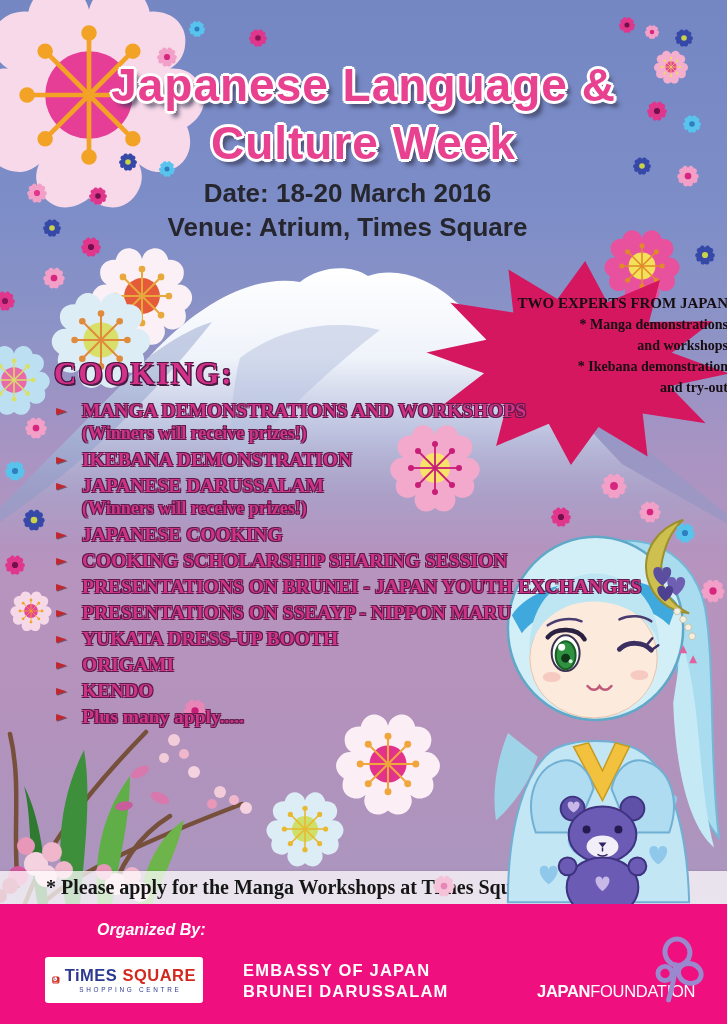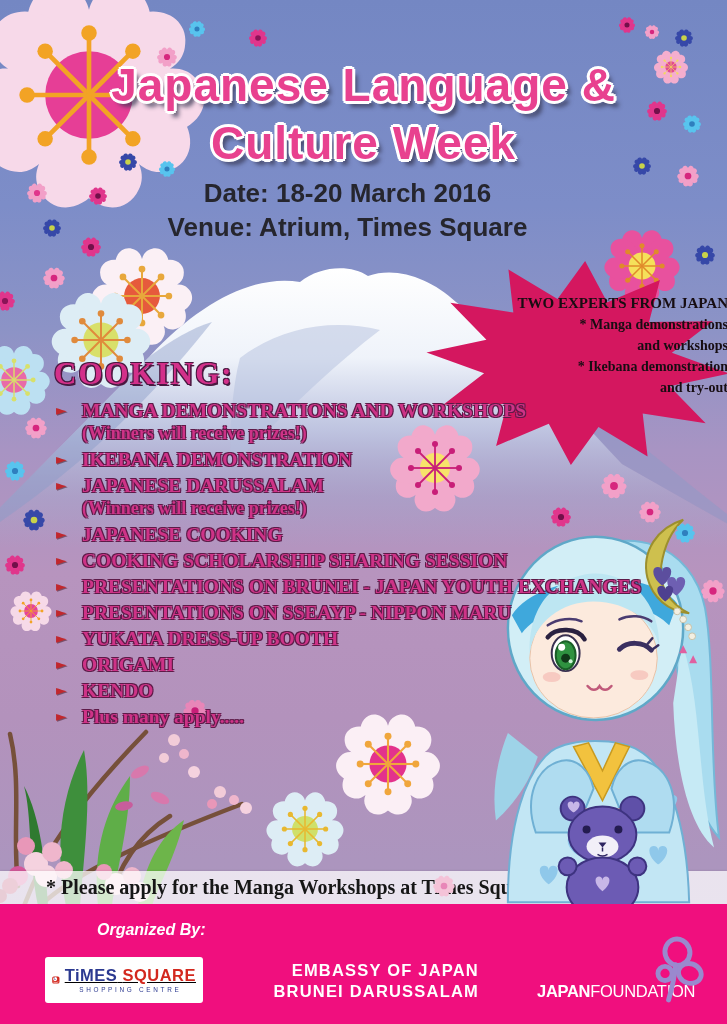--- a/index.html
+++ b/index.html
@@ -64,24 +64,24 @@
   }
   
   #girl{position:absolute;left:478px;top:502px;width:249px;height:402px;z-index:7;}
   #ikebana{position:absolute;left:-12px;top:680px;width:286px;height:226px;z-index:4;}
   
   #footer{position:absolute;left:0;top:904px;width:727px;height:120px;background:#F00F7E;z-index:9;}
   #organized{position:absolute;left:57px;top:17px;color:#fff;font-style:italic;font-weight:bold;font-size:16px;margin-left:40px;}
   #ts-logo{position:absolute;left:45px;top:53px;width:158px;height:46px;background:#fff;border-radius:3px;
     display:flex;align-items:center;padding:4px 7px;gap:5px;}
   #ts-text{display:flex;flex-direction:column;align-items:center;line-height:1;}
-  #ts-words{font-size:16.5px;font-weight:bold;letter-spacing:.5px;white-space:nowrap;text-decoration:underline;}
+  #ts-words{font-size:16.5px;font-weight:bold;letter-spacing:.5px;white-space:nowrap;}
   #ts-words .w1{color:#2B3990;} #ts-words .w2{color:#D3281E;}
   #ts-sub{font-size:6.4px;color:#2B3990;letter-spacing:2.7px;margin-top:3px;white-space:nowrap;}
-  #embassy{position:absolute;left:243px;top:56px;width:236px;text-align:right;color:#fff;
+  #embassy{position:absolute;left:243px;top:56px;width:236px;text-align:left;color:#fff;
     font-weight:bold;font-size:16.5px;letter-spacing:1.2px;line-height:21px;}
   #jf-logo{position:absolute;left:518px;top:30px;width:190px;height:75px;}
   #jf-text{position:absolute;left:0;bottom:8px;color:#fff;font-size:16.5px;white-space:nowrap;letter-spacing:-.3px;}
   #jf-text .j1{font-weight:bold;margin-left:19px;} #jf-text .j2{font-weight:normal;}
   #jf-icon{position:absolute;right:4px;top:0;}
   .hideDefs{position:absolute;width:0;height:0;overflow:hidden;}
 </style>
 </head>
 <body>
 

